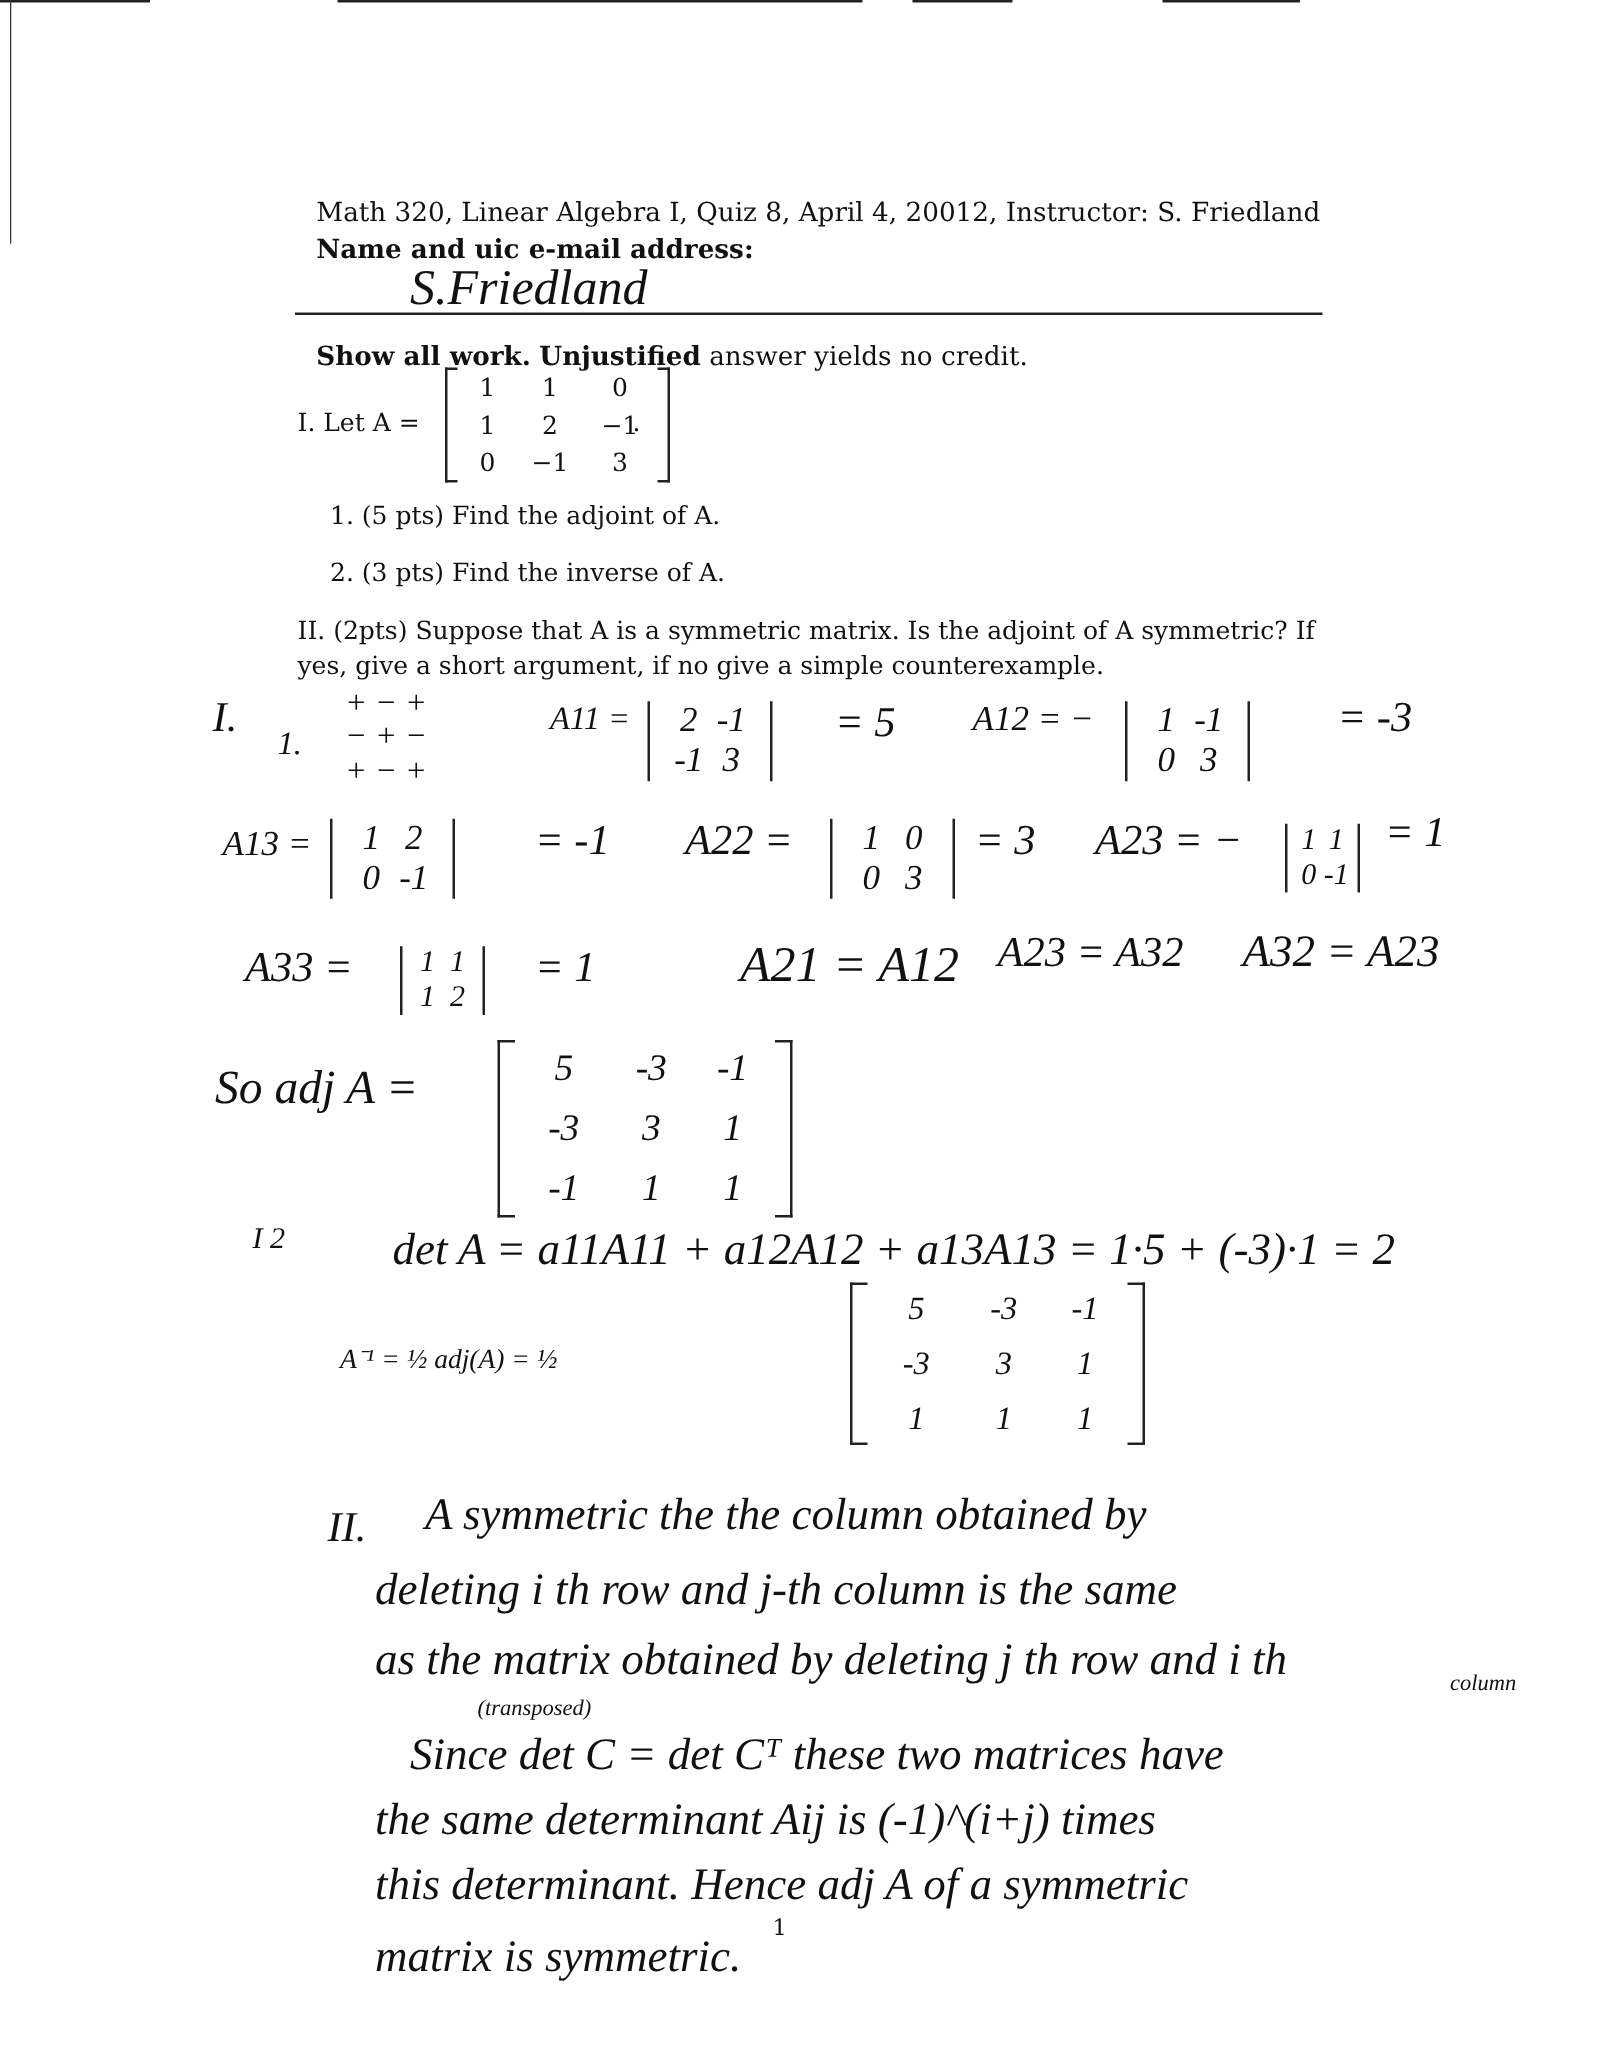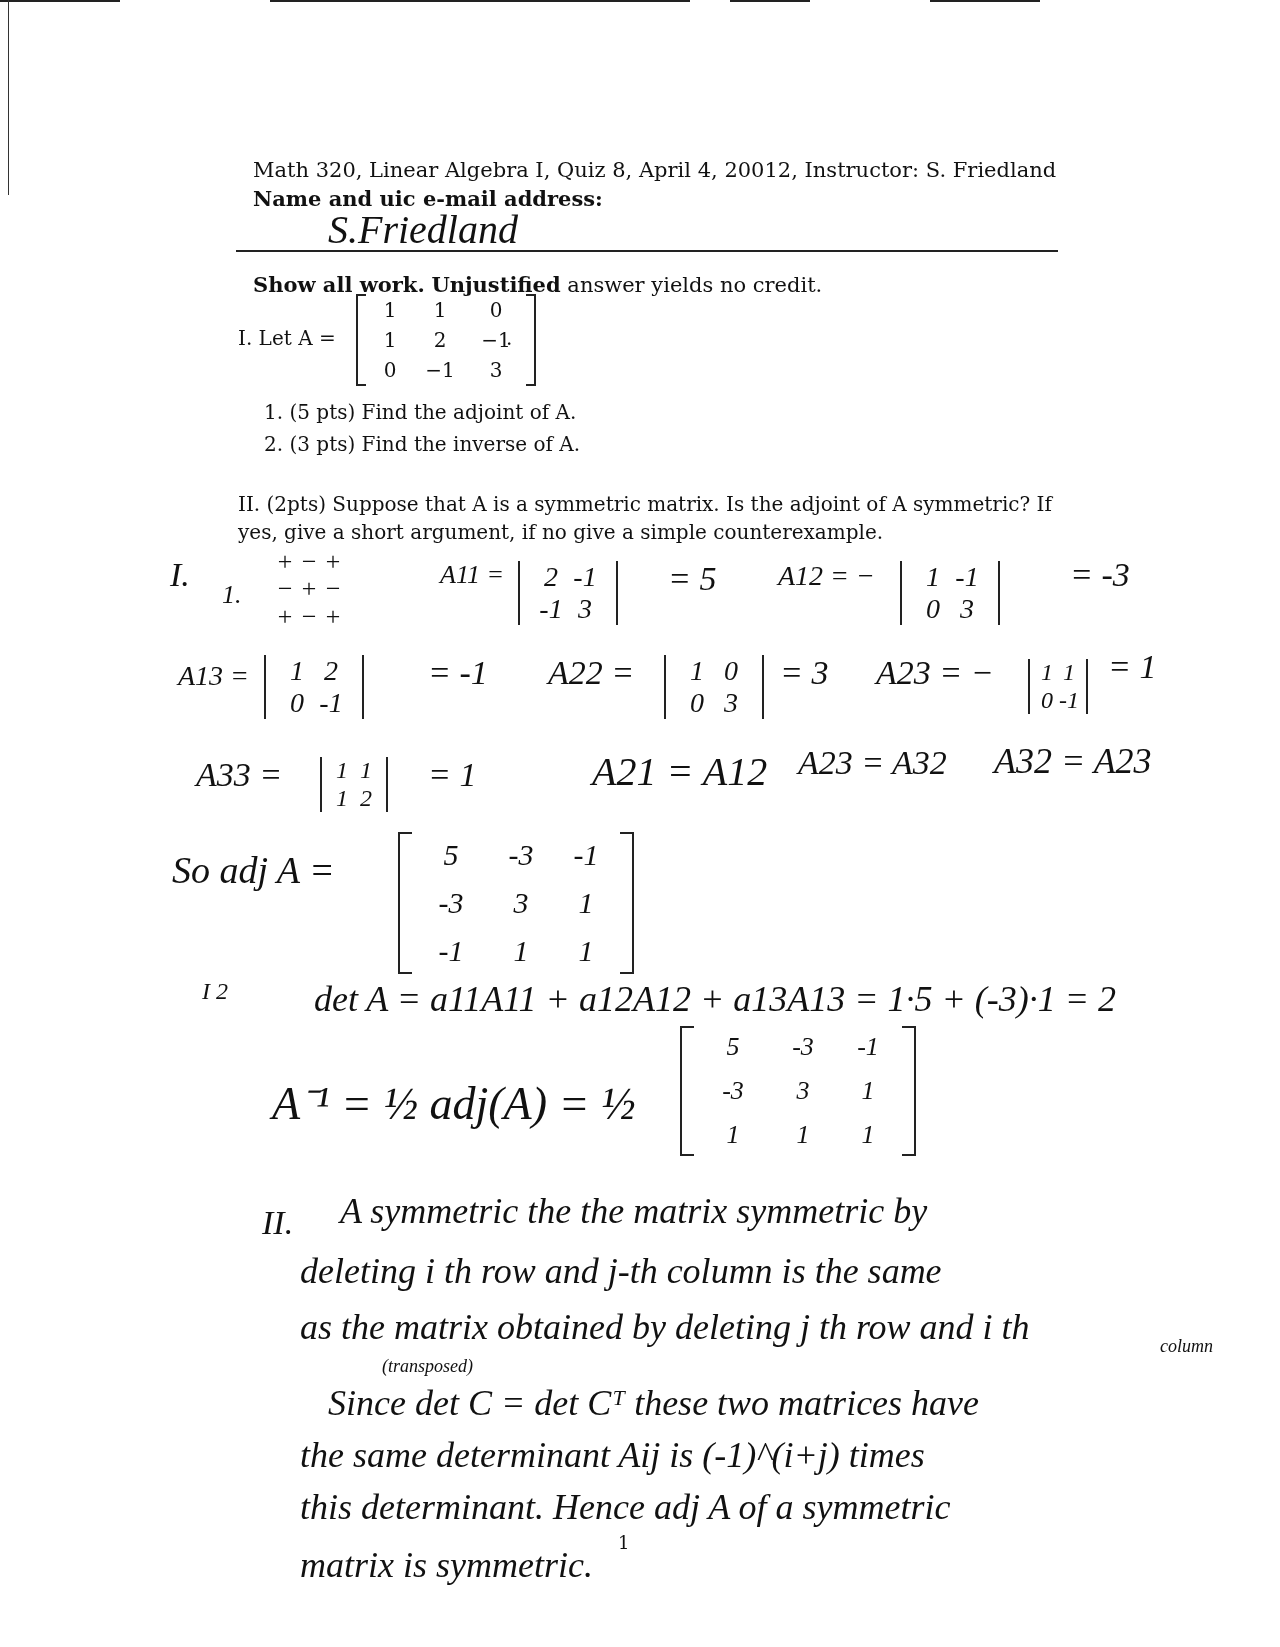--- a/index.html
+++ b/index.html
@@ -68,21 +68,21 @@
   <span>1</span>
   <span>2</span>
   <span>−1</span>
   <span>0</span>
   <span>−1</span>
   <span>3</span>
 </div>
 <div class="abs serif q" style="left:506px;top:326px;">.</div>
 
 <div class="abs serif q" style="left:264px;top:400px;">1. (5 pts) Find the adjoint of A.</div>
-<div class="abs serif q" style="left:264px;top:432px;">2. (3 pts) Find the inverse of A.</div>
+<div class="abs serif q" style="left:264px;top:446px;">2. (3 pts) Find the inverse of A.</div>
 
 <div class="abs serif q" style="left:238px;top:492px;">II. (2pts) Suppose that A is a symmetric matrix. Is the adjoint of A symmetric? If</div>
 <div class="abs serif q" style="left:238px;top:520px;">yes, give a short argument, if no give a simple counterexample.</div>
 
 <div class="abs hand hw" style="left:170px;top:556px;">I.</div>
 <div class="abs hand hw-sm" style="left:222px;top:580px;">1.</div>
 <div class="abs hand hw-sm" style="left:276px;top:548px;line-height:1.05;">
   <div>+ − +</div>
   <div>− + −</div>
   <div>+ − +</div>
@@ -155,35 +155,35 @@
   <span>3</span>
   <span>1</span>
   <span>-1</span>
   <span>1</span>
   <span>1</span>
 </div>
 
 <div class="abs hand" style="left:202px;top:978px;font-size:24px;">I 2</div>
 <div class="abs hand" style="left:314px;top:978px;font-size:36px;">det A = a11A11 + a12A12 + a13A13 = 1·5 + (-3)·1 = 2</div>
 
-<div class="abs hand" style="left:272px;top:1070px;font-size:46px;">A⁻¹ = ½ adj(A) = ½</div>
+<div class="abs hand" style="left:272px;top:1070px;font-size:22px;">A⁻¹ = ½ adj(A) = ½</div>
 <div class="hmatrix hand" style="left:680px;top:1032px;font-size:26px;">
   <span>5</span>
   <span>-3</span>
   <span>-1</span>
   <span>-3</span>
   <span>3</span>
   <span>1</span>
   <span>1</span>
   <span>1</span>
   <span>1</span>
 </div>
 
 <div class="abs hand" style="left:262px;top:1204px;font-size:34px;">II.</div>
-<div class="abs hand" style="left:340px;top:1190px;font-size:36px;">A symmetric the the matrix symmetric by</div>
+<div class="abs hand" style="left:340px;top:1190px;font-size:36px;">A symmetric the the column obtained by</div>
 <div class="abs hand" style="left:300px;top:1250px;font-size:36px;">deleting i th row and j-th column is the same</div>
 <div class="abs hand" style="left:300px;top:1306px;font-size:36px;">as the matrix obtained by deleting j th row and i th</div>
 <div class="abs hand hw-xs" style="left:1160px;top:1336px;">column</div>
 <div class="abs hand hw-xs" style="left:382px;top:1356px;">(transposed)</div>
 <div class="abs hand" style="left:300px;top:1382px;font-size:36px;margin-left:28px;">Since det C = det Cᵀ these two matrices have</div>
 <div class="abs hand" style="left:300px;top:1434px;font-size:36px;">the same determinant     Aij is (-1)^(i+j) times</div>
 <div class="abs hand" style="left:300px;top:1486px;font-size:36px;">this determinant. Hence adj A of a symmetric</div>
 <div class="abs hand" style="left:300px;top:1544px;font-size:36px;">matrix is symmetric.</div>
 
 <div class="abs serif pagenum" style="left:618px;top:1532px;">1</div>

